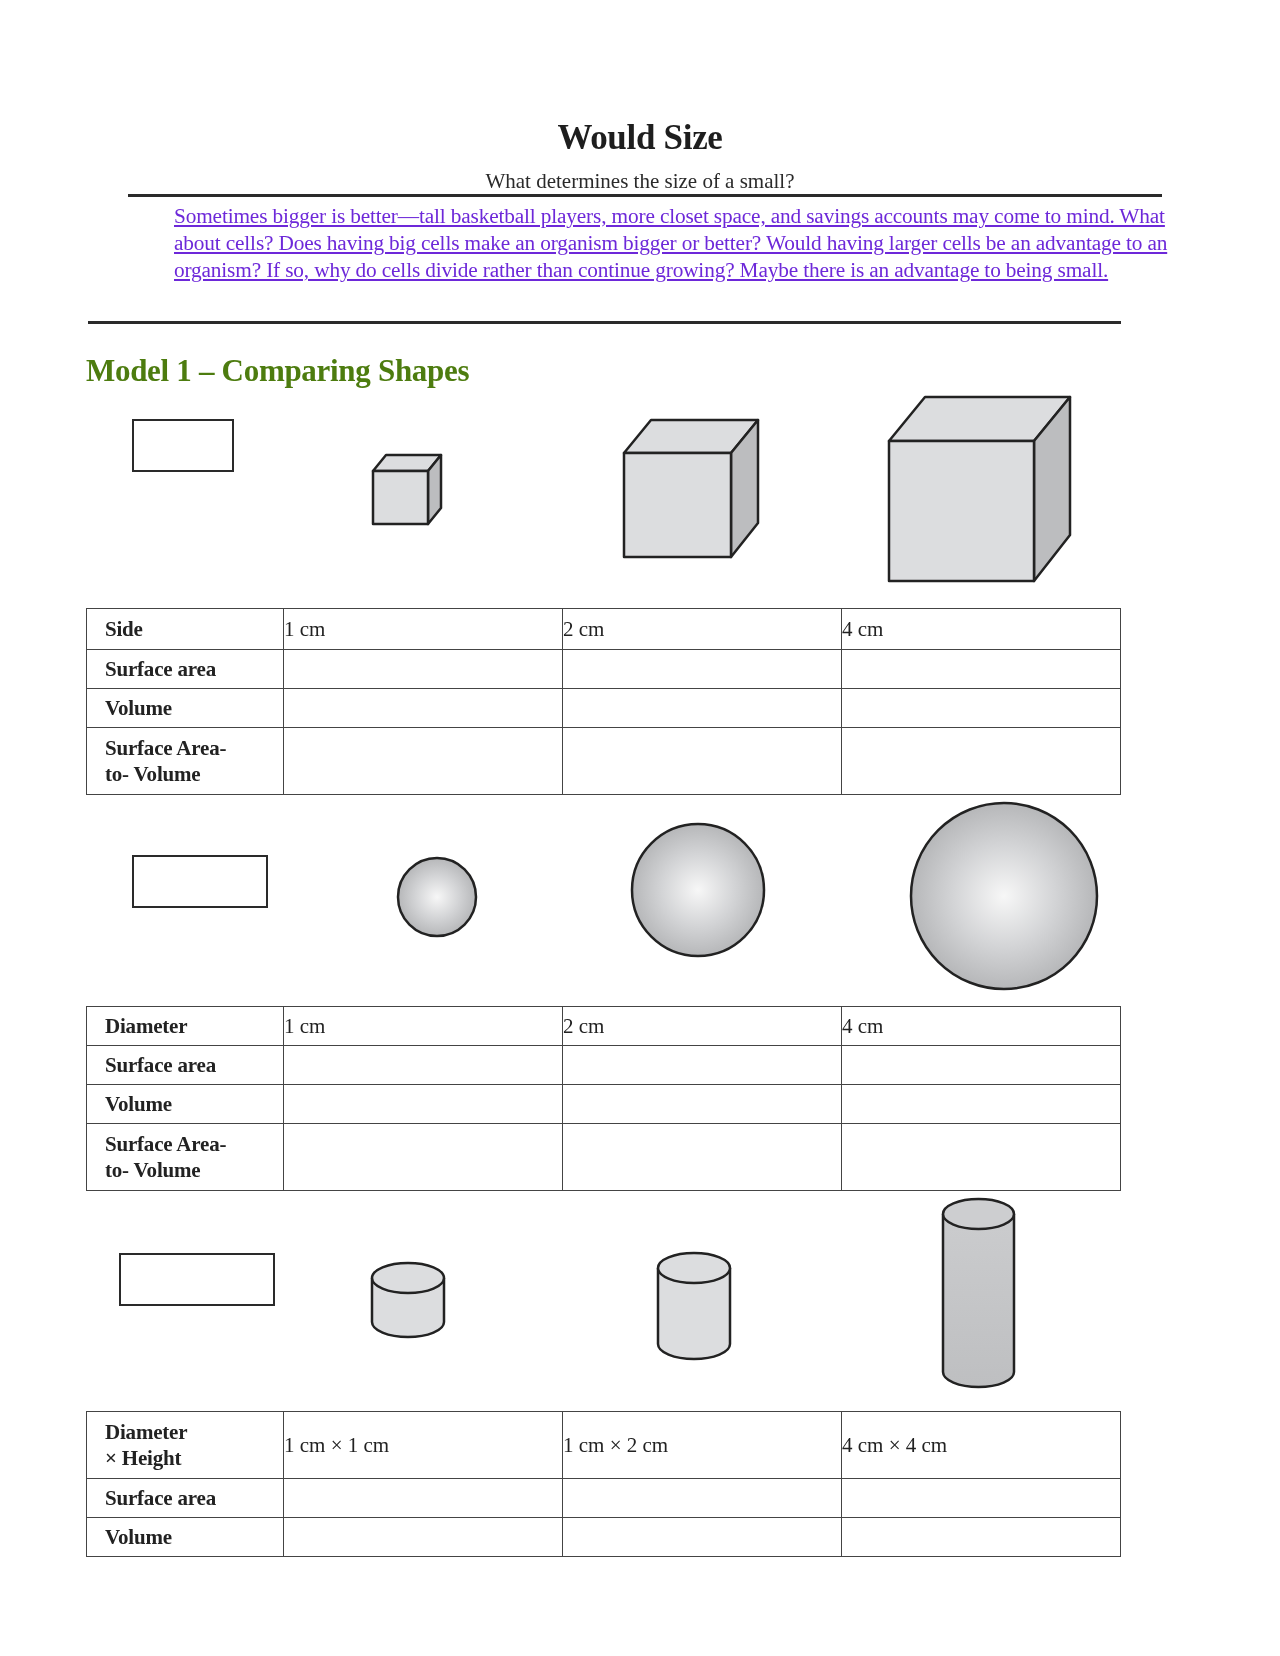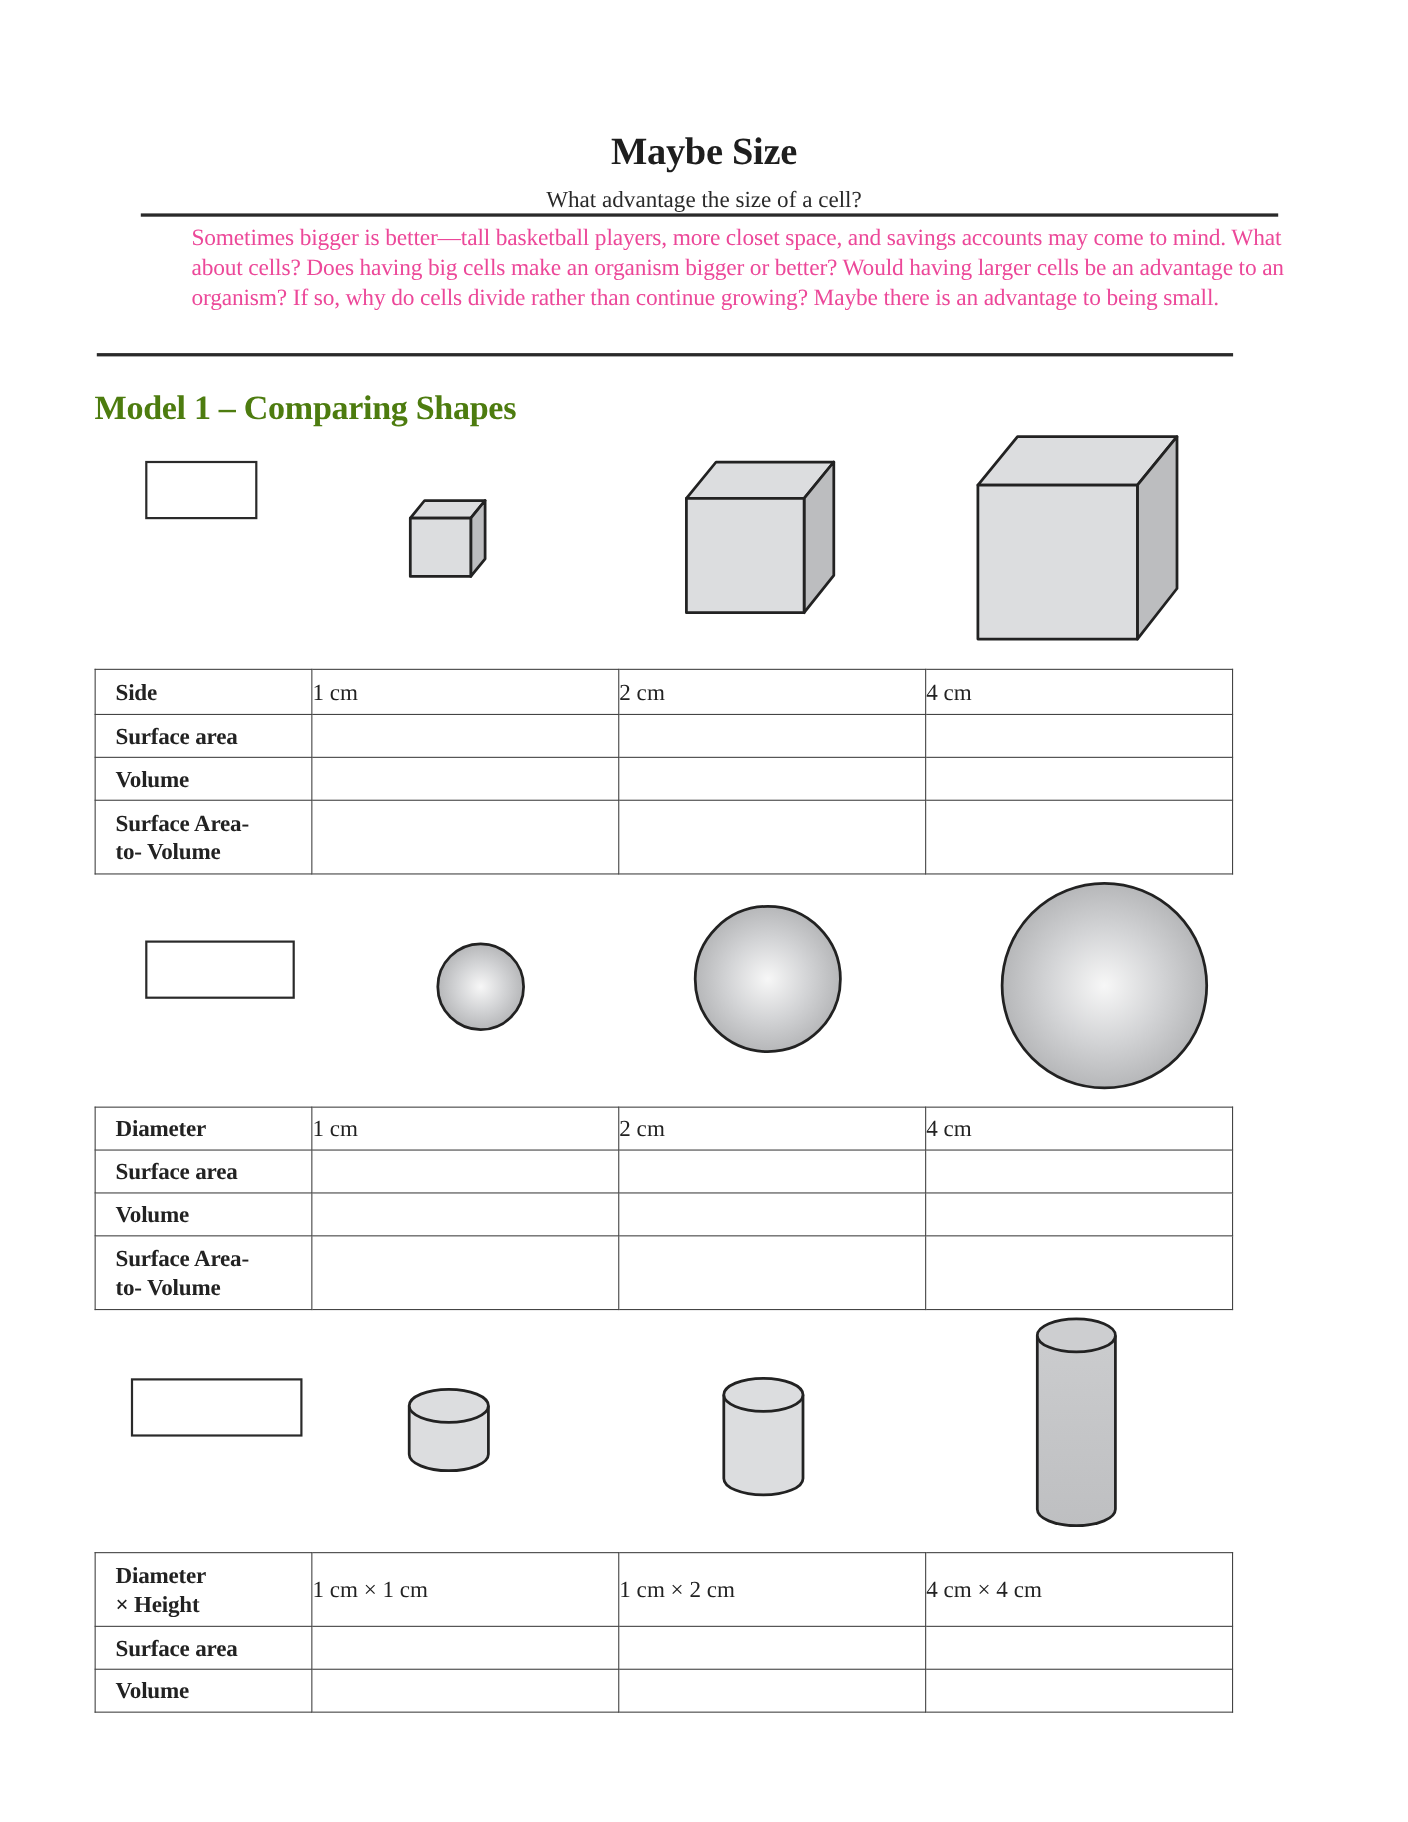--- a/index.html
+++ b/index.html
@@ -13,21 +13,21 @@
       font-size: 35px; font-weight: bold; letter-spacing: -0.3px; color: #1e1e1e;
     }
     #subtitle {
       left: 0; width: 1280px; top: 169px; text-align: center;
       font-size: 21px; color: #2a2a2a;
     }
     .rule { height: 3px; background: #2a2a2a; }
     #rule-top { left: 128px; width: 1034px; top: 194px; }
     #intro {
       left: 174px; width: 994px; top: 203px;
-      font-size: 21.3px; line-height: 27px; color: #ec4899; letter-spacing: -0.15px;
+      font-size: 21.3px; line-height: 27px; color: #6d28d9; letter-spacing: -0.15px; text-decoration: underline;
     }
     #rule-bottom { left: 88px; width: 1033px; top: 321px; }
 
     #model-heading {
       left: 86px; top: 353px; font-size: 31px; font-weight: bold; color: #4d7c0f; letter-spacing: -0.3px;
     }
 
     .label-box { border: 2px solid #2a2a2a; background: #ffffff; }
 
     svg.shapes { position: absolute; left: 0; top: 0; }
@@ -45,22 +45,22 @@
     table.data col.c0 { width: 197px; }
     table.data col.c1, table.data col.c2, table.data col.c3 { width: 279px; }
 
     #table-cube { top: 608px; }
     #table-sphere { top: 1006px; }
     #table-cylinder { top: 1411px; }
   </style>
 </head>
 <body>
 
-<div id="title" class="abs">Maybe Size</div>
-<div id="subtitle" class="abs">What advantage the size of a cell?</div>
+<div id="title" class="abs">Would Size</div>
+<div id="subtitle" class="abs">What determines the size of a small?</div>
 <div id="rule-top" class="abs rule"></div>
 <div id="intro" class="abs">Sometimes bigger is better—tall basketball players, more closet space, and savings accounts may come to mind. What about cells? Does having big cells make an organism bigger or better? Would having larger cells be an advantage to an organism? If so, why do cells divide rather than continue growing? Maybe there is an advantage to being small.</div>
 <div id="rule-bottom" class="abs rule"></div>
 
 <div id="model-heading" class="abs">Model 1 – Comparing Shapes</div>
 
 <div class="abs label-box" style="left:132px; top:419px; width:102px; height:53px;"></div>
 <div class="abs label-box" style="left:132px; top:855px; width:136px; height:53px;"></div>
 <div class="abs label-box" style="left:119px; top:1253px; width:156px; height:53px;"></div>
 

